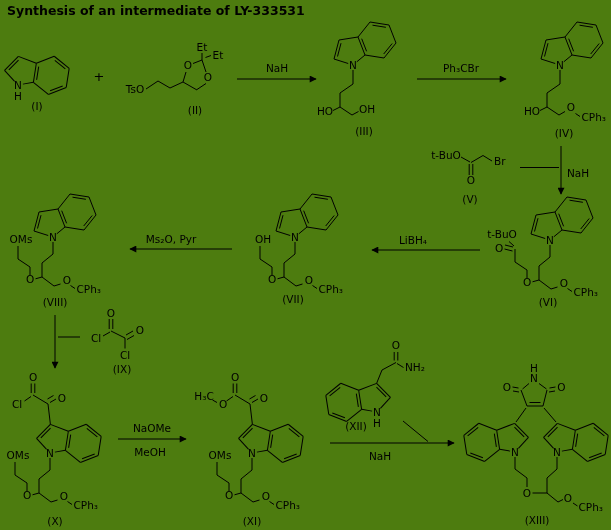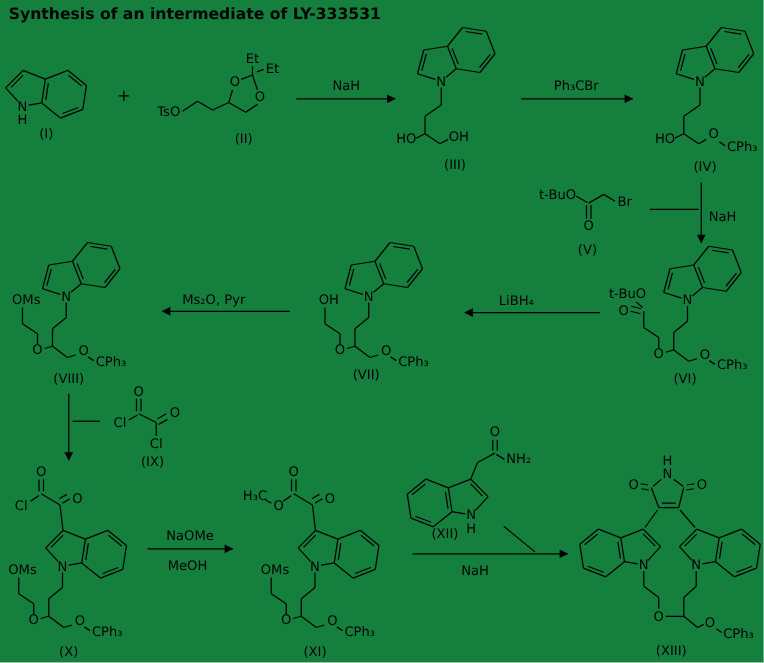--- a/index.html
+++ b/index.html
@@ -1,16 +1,16 @@
 <!DOCTYPE html>
 <html><head>
 <meta charset="utf-8">
 <style>
   html,body{margin:0;padding:0;background:#fff;}
-  .canvas{position:relative;width:611px;height:530px;background:#15803d;overflow:hidden;}
+  .canvas{position:relative;width:611px;height:530px;background:#4d7c0f;overflow:hidden;}
   svg{display:block;}
   svg line, svg path.bond{stroke:#000;stroke-width:1;fill:none;}
   svg text{font-family:"DejaVu Sans","Liberation Sans",sans-serif;font-size:10.5px;fill:#000;}
   text.lbl{text-anchor:middle;}
   text.start{text-anchor:start;}
   text.title{font-size:12.5px;font-weight:bold;text-anchor:start;}
   text.plus{font-size:13px;text-anchor:middle;}
   .ah{fill:#000;stroke:none;}
 </style>
 </head>

